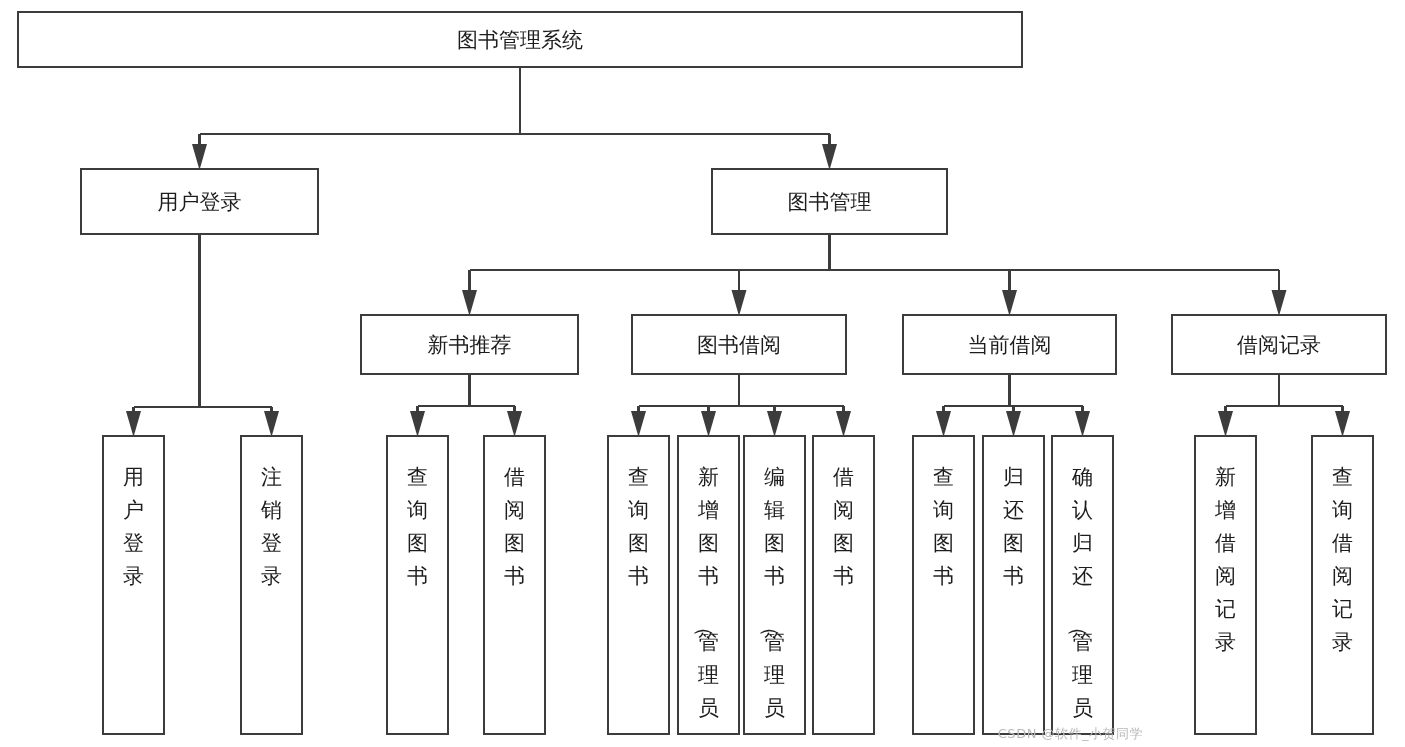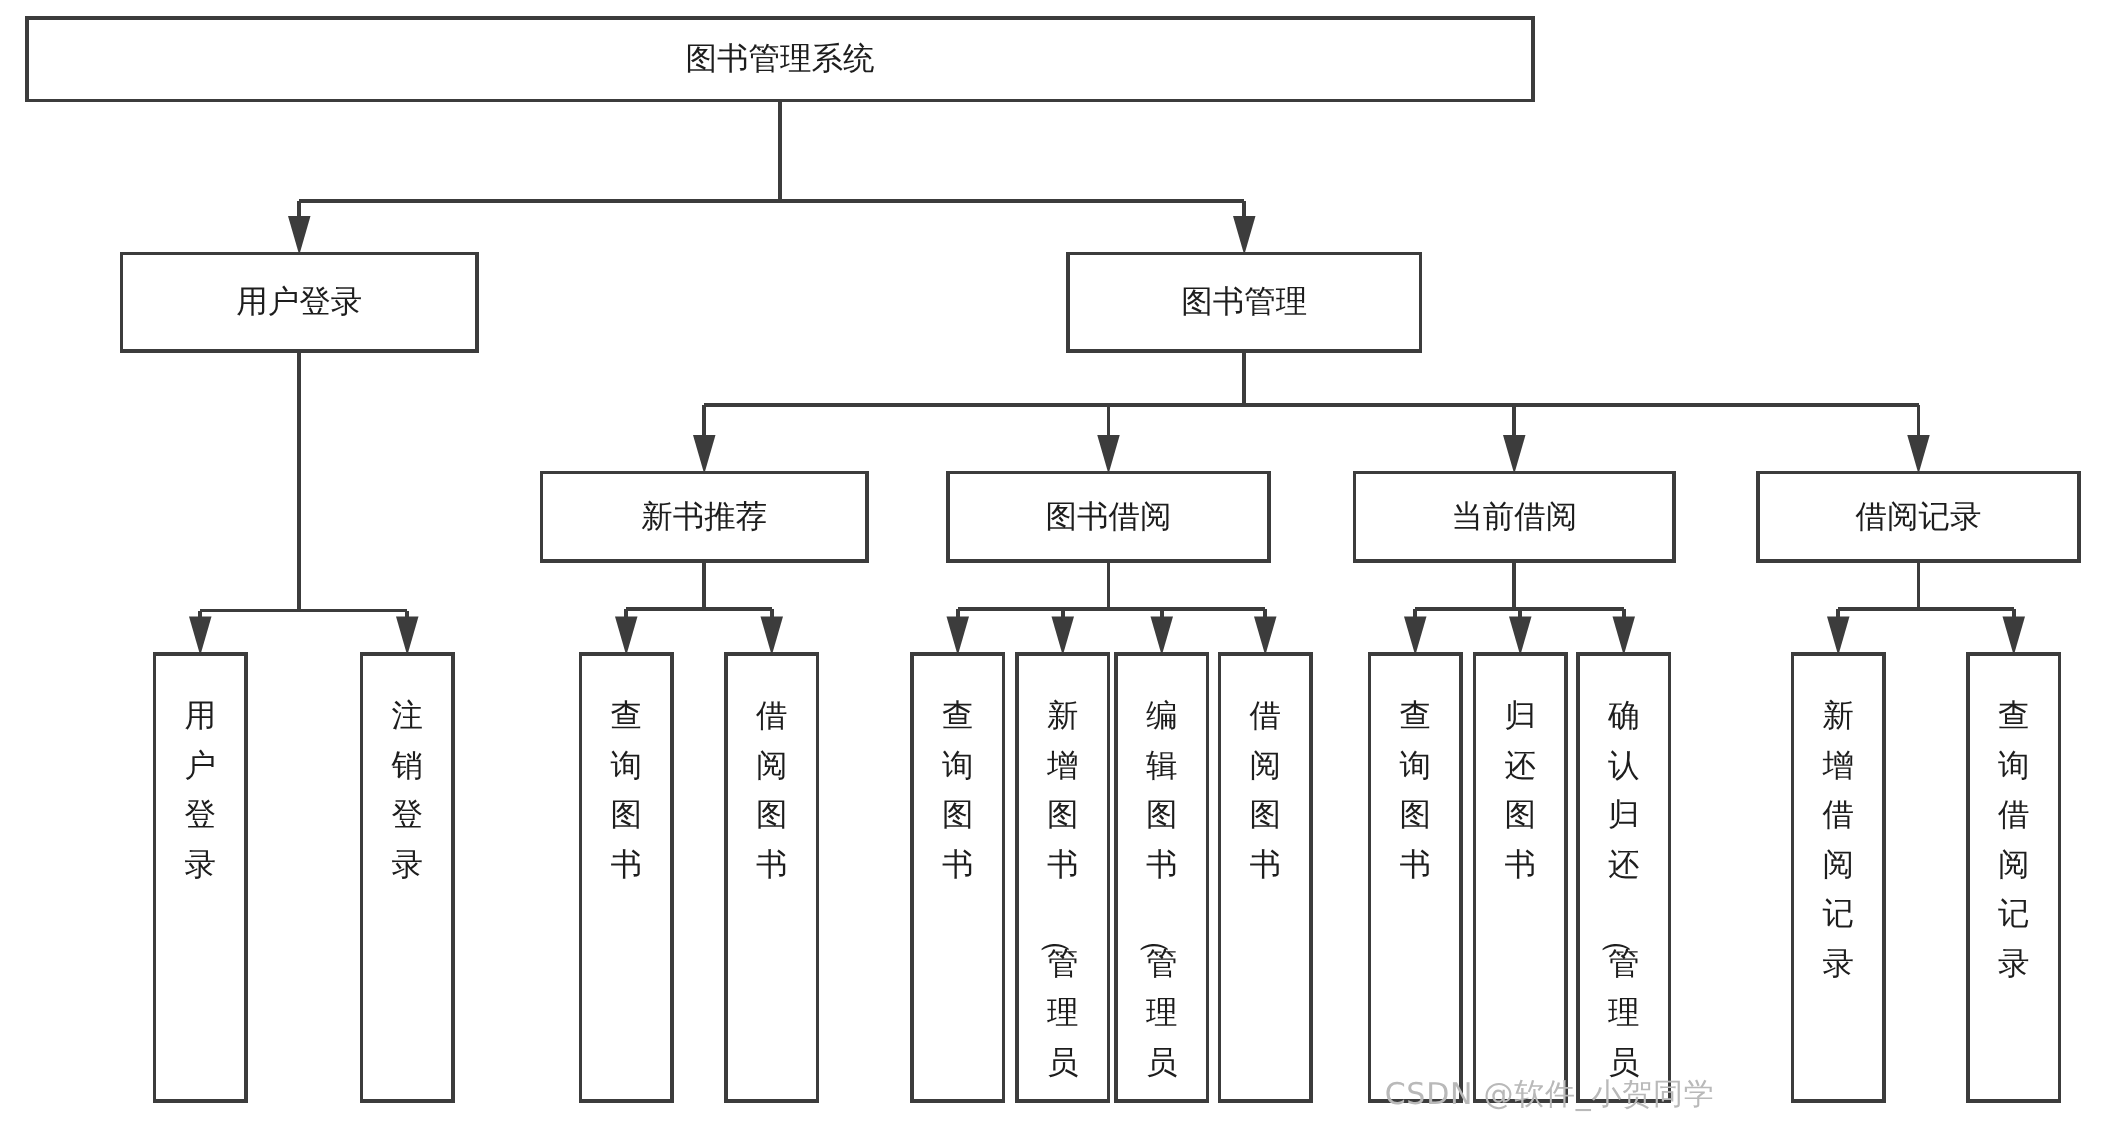--- a/index.html
+++ b/index.html
@@ -59,21 +59,21 @@
     text-anchor: middle;
     dominant-baseline: middle;
     white-space: pre;
   }
   .watermark-text {
     position: absolute;
     right: 14px;
     bottom: 4px;
     color: #b9b9b9;
     font-family: "DejaVu Sans", "Liberation Sans", sans-serif;
-    font-size: 20px;
+    font-size: 13px;
     letter-spacing: 0.5px;
     user-select: none;
   }
 </style>
 </head>
 <body>
 
 <div id="diagram-root">
   <svg id="diagram-svg" viewBox="0 0 1405 747" xmlns="http://www.w3.org/2000/svg">
     <g id="connector-layer">

